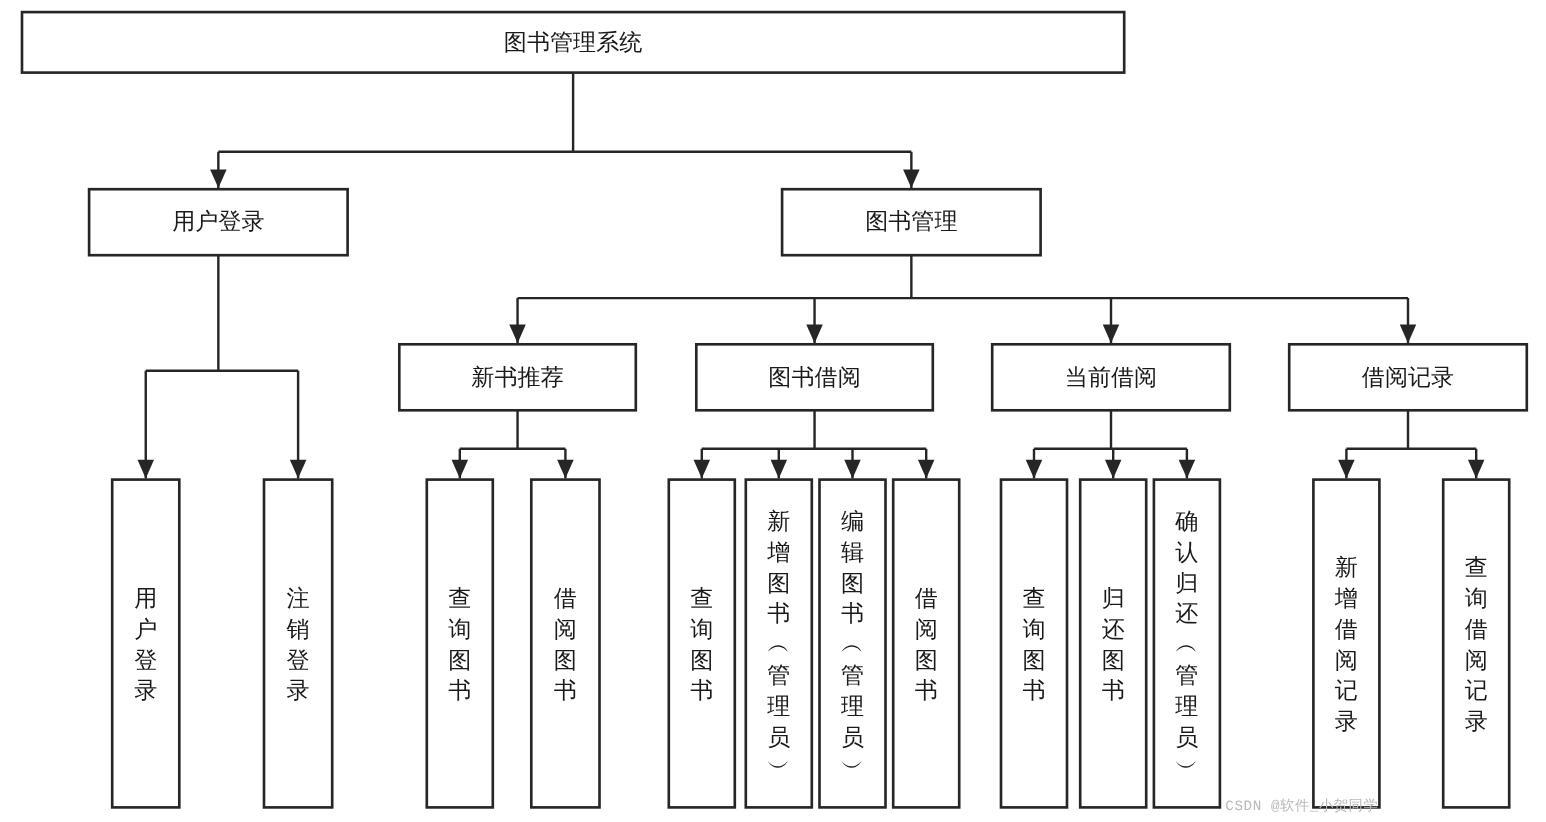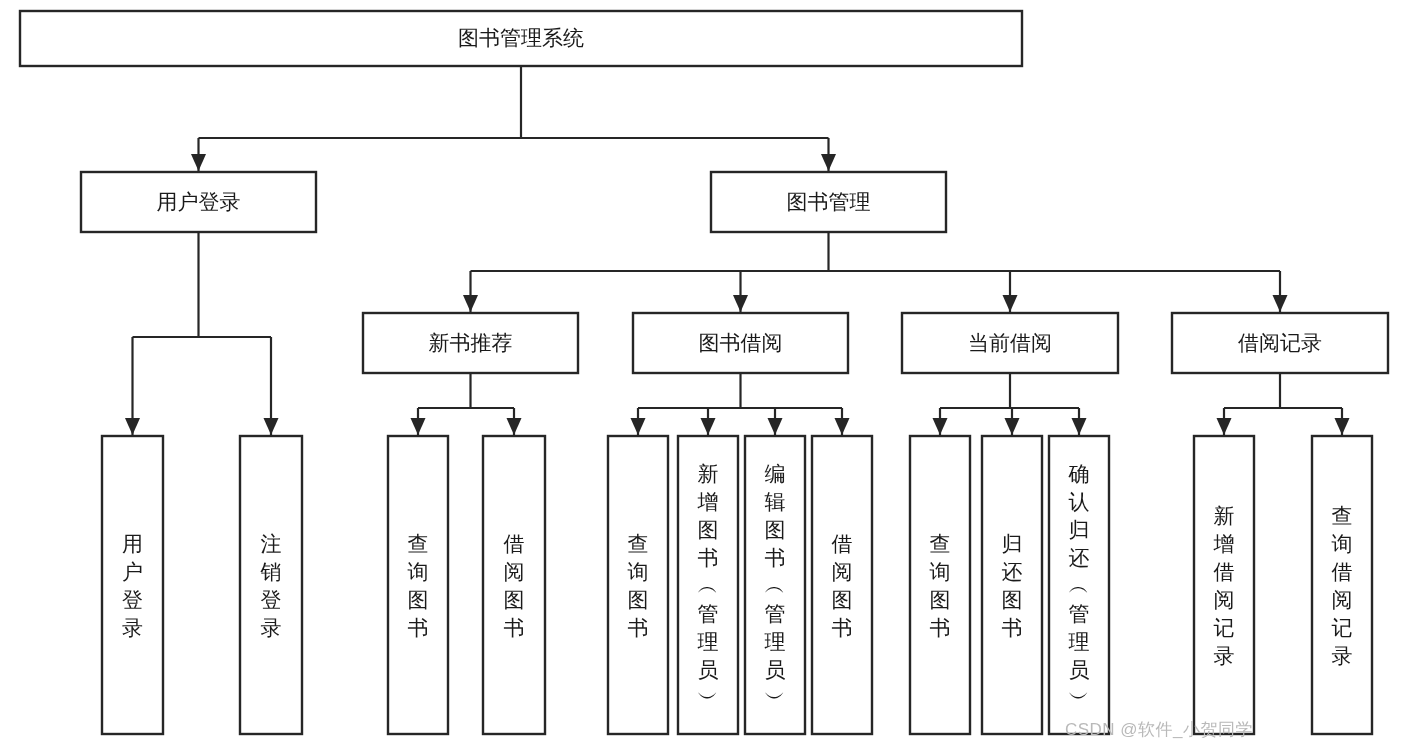--- a/index.html
+++ b/index.html
@@ -51,22 +51,22 @@
   .node-label-v {
     font-family: "Liberation Sans", "DejaVu Sans", sans-serif;
     font-size: 21px;
     fill: #1a1a1a;
     text-anchor: middle;
   }
   .watermark {
     position: absolute;
     right: 8px;
     bottom: 6px;
-    font-family: Liberation Sans, sans-serif;
-    font-size: 17px;
+    font-family: Liberation Mono, monospace;
+    font-size: 13px;
     color: #b9b9b9;
     white-space: nowrap;
     letter-spacing: 0.5px;
     pointer-events: none;
   }
 </style>
 </head>
 <body>
 
 <div id="diagram-root">

